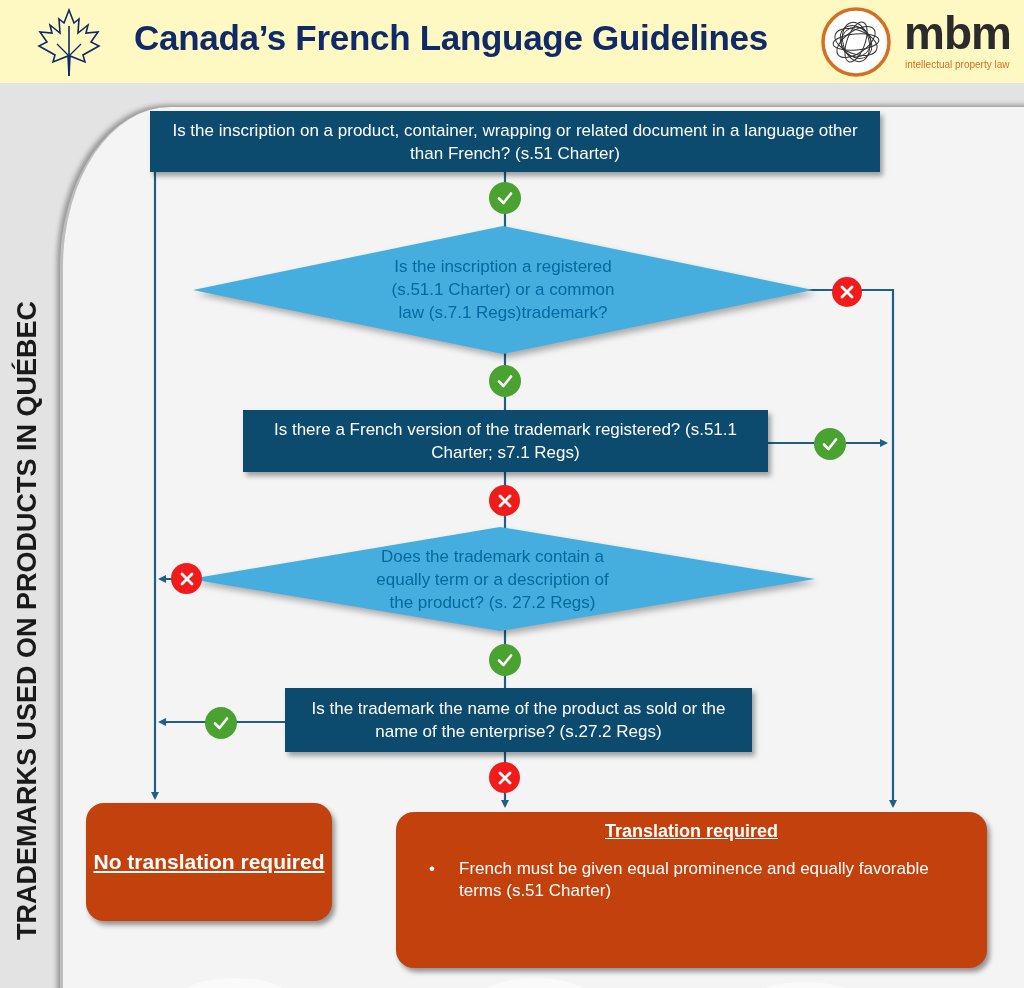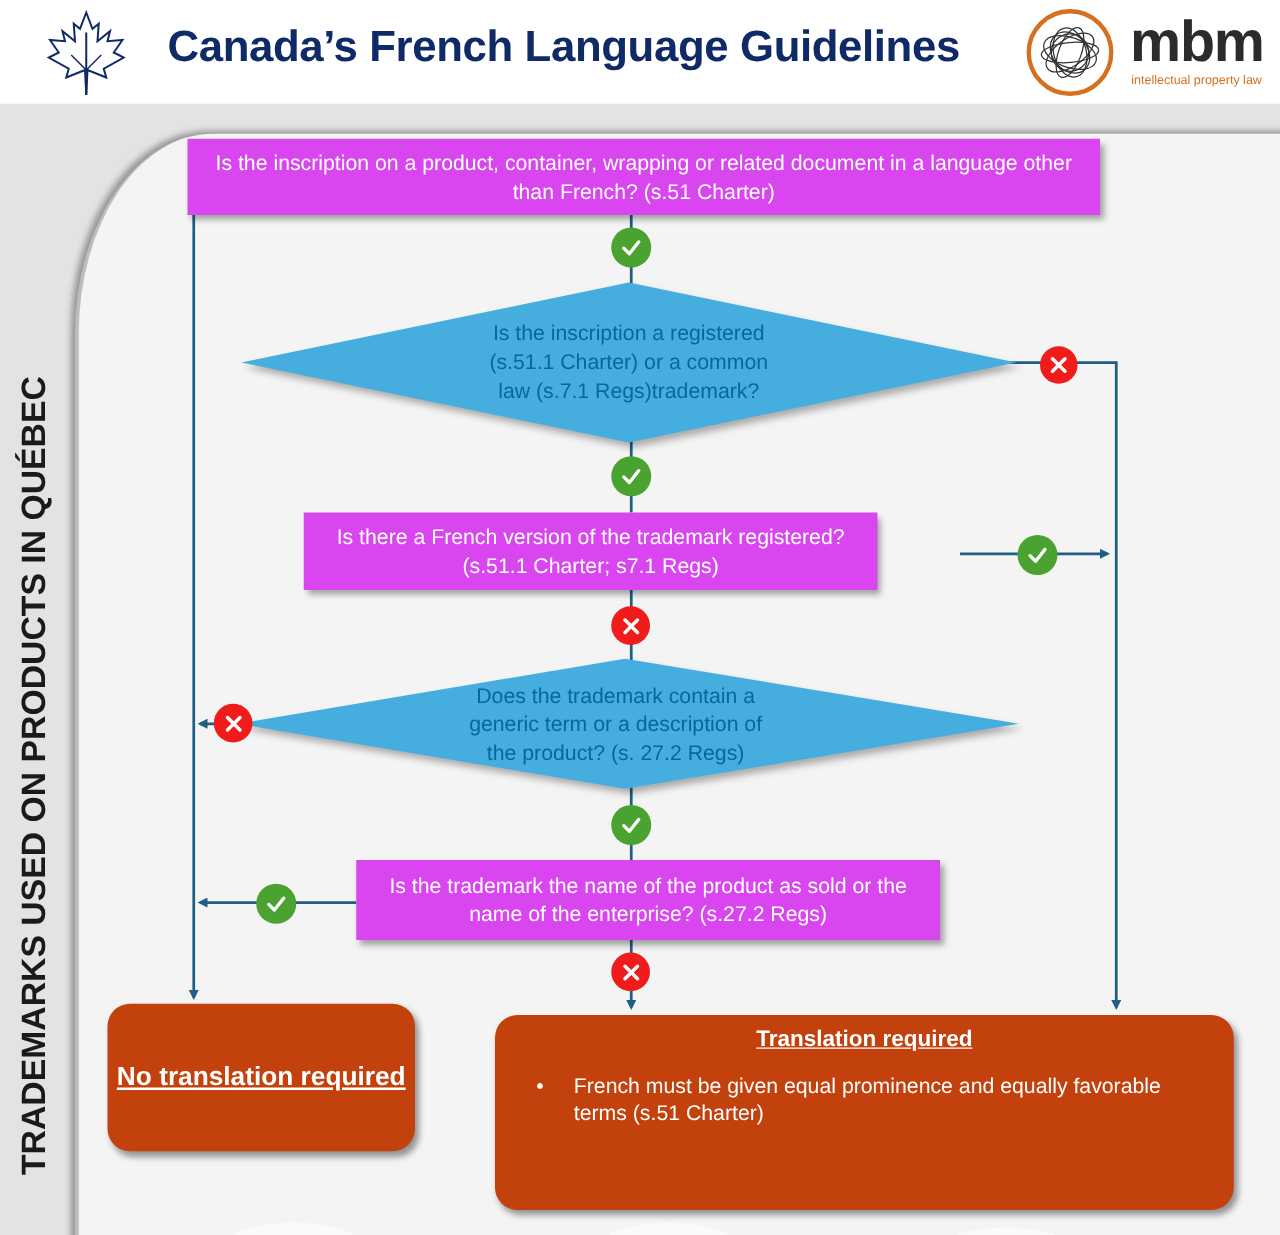--- a/index.html
+++ b/index.html
@@ -1,25 +1,25 @@
 <!DOCTYPE html>
 <html><head>
 <meta charset="utf-8">
 <style>
   html, body { margin:0; padding:0; }
   body { width:1024px; height:988px; position:relative; overflow:hidden; background:#e3e3e3; font-family:"Liberation Sans", sans-serif; }
-  .header { position:absolute; left:0; top:0; width:1024px; height:83px; background:#ffffff; }
+  .header { position:absolute; left:0; top:0; width:1024px; height:83px; background:#fef9c3; }
   .title { position:absolute; left:134px; top:18px; font-size:35px; font-weight:bold; color:#0f2a66; font-family:"Liberation Sans", sans-serif; letter-spacing:-0.3px; white-space:nowrap; }
   .leaf { position:absolute; left:33px; top:6px; width:72px; height:72px; }
   .logo-circle { position:absolute; left:820px; top:6px; width:72px; height:72px; }
   .logo-text { position:absolute; left:904px; top:10px; font-size:46px; font-weight:bold; color:#2b2b2b; letter-spacing:-1px; line-height:46px; font-family:"Liberation Sans", sans-serif; }
   .logo-sub { position:absolute; left:905px; top:59px; font-size:10px; color:#d4701f; font-family:"Liberation Sans", sans-serif; white-space:nowrap; }
   .panel { position:absolute; left:60px; top:107px; width:1000px; height:900px; background:#f4f4f4; border-top-left-radius:110px 160px; box-shadow:-3px -2px 5px rgba(0,0,0,0.35); border-left:3px solid #bdbdbd; }
   .side-label { position:absolute; left:12px; top:940px; transform-origin:0 0; transform:rotate(-90deg); font-size:27px; font-weight:bold; color:#1a1a1a; white-space:nowrap; font-family:"Liberation Sans", sans-serif; }
-  .box { position:absolute; background:#d946ef; color:#ffffff; text-align:center; font-size:17px; line-height:23px; box-shadow:3px 4px 5px rgba(0,0,0,0.35); display:flex; align-items:center; justify-content:center; font-family:"Liberation Sans", sans-serif; }
+  .box { position:absolute; background:#0c4a6e; color:#ffffff; text-align:center; font-size:17px; line-height:23px; box-shadow:3px 4px 5px rgba(0,0,0,0.35); display:flex; align-items:center; justify-content:center; font-family:"Liberation Sans", sans-serif; }
   .diamond-wrap { position:absolute; }
   .diamond-text { position:absolute; left:0; right:0; text-align:center; color:#0369a1; font-size:17px; line-height:23px; font-family:"Liberation Sans", sans-serif; }
   .badge { position:absolute; width:32px; height:32px; border-radius:50%; display:flex; align-items:center; justify-content:center; }
   .badge.yes { background:#4aa331; }
   .badge.no { background:#f01b1b; }
   .outcome { position:absolute; background:#c2410c; color:#fff; border-radius:18px; box-shadow:3px 4px 5px rgba(0,0,0,0.4); font-family:"Liberation Sans", sans-serif; }
   .no-trans { left:86px; top:803px; width:246px; height:118px; display:flex; align-items:center; justify-content:center; text-align:center; font-size:21px; font-weight:bold; line-height:30px; }
   .no-trans span { text-decoration:underline; }
   .trans { left:396px; top:812px; width:591px; height:156px; }
   .trans-title { text-align:center; font-size:18px; font-weight:bold; text-decoration:underline; margin-top:8px; line-height:22px; }
@@ -103,31 +103,31 @@
   <svg width="620" height="128" style="position:absolute;left:0;top:0;overflow:visible;">
     <polygon points="0,64 310,0 620,64 310,128" fill="#46aedf" style="filter:drop-shadow(3px 4px 3px rgba(0,0,0,0.3));"></polygon>
   </svg>
   <div class="diamond-text" style="top:29px;">
     <div>Is the inscription a registered</div>
     <div>(s.51.1 Charter) or a common</div>
     <div>law (s.7.1 Regs)trademark?</div>
   </div>
 </div>
 
-<div class="box" style="left:243px;top:410px;width:459px;height:62px;padding:0 20px;box-sizing:border-box;">
+<div class="box" style="left:243px;top:410px;width:525px;height:62px;padding:0 20px;box-sizing:border-box;">
   <span>Is there a French version of the trademark registered? (s.51.1 Charter; s7.1 Regs)</span>
 </div>
 
 <div class="diamond-wrap" style="left:190px;top:527px;width:625px;height:104px;">
   <svg width="625" height="104" style="position:absolute;left:0;top:0;overflow:visible;">
     <polygon points="0,52 310,0 625,52 310,104" fill="#46aedf" style="filter:drop-shadow(3px 4px 3px rgba(0,0,0,0.3));"></polygon>
   </svg>
   <div class="diamond-text" style="top:18px;left:-20px;">
     <div>Does the trademark contain a</div>
-    <div>generic term or a description of</div>
+    <div>equally term or a description of</div>
     <div>the product? (s. 27.2 Regs)</div>
   </div>
 </div>
 
 <div class="box" style="left:285px;top:688px;width:467px;height:64px;padding:0 14px;box-sizing:border-box;">
   <span>Is the trademark the name of the product as sold or the name of the enterprise? (s.27.2 Regs)</span>
 </div>
 
 <div class="badge yes" style="left:489px;top:182px;">
   <svg width="18" height="18" viewBox="0 0 18 18">

